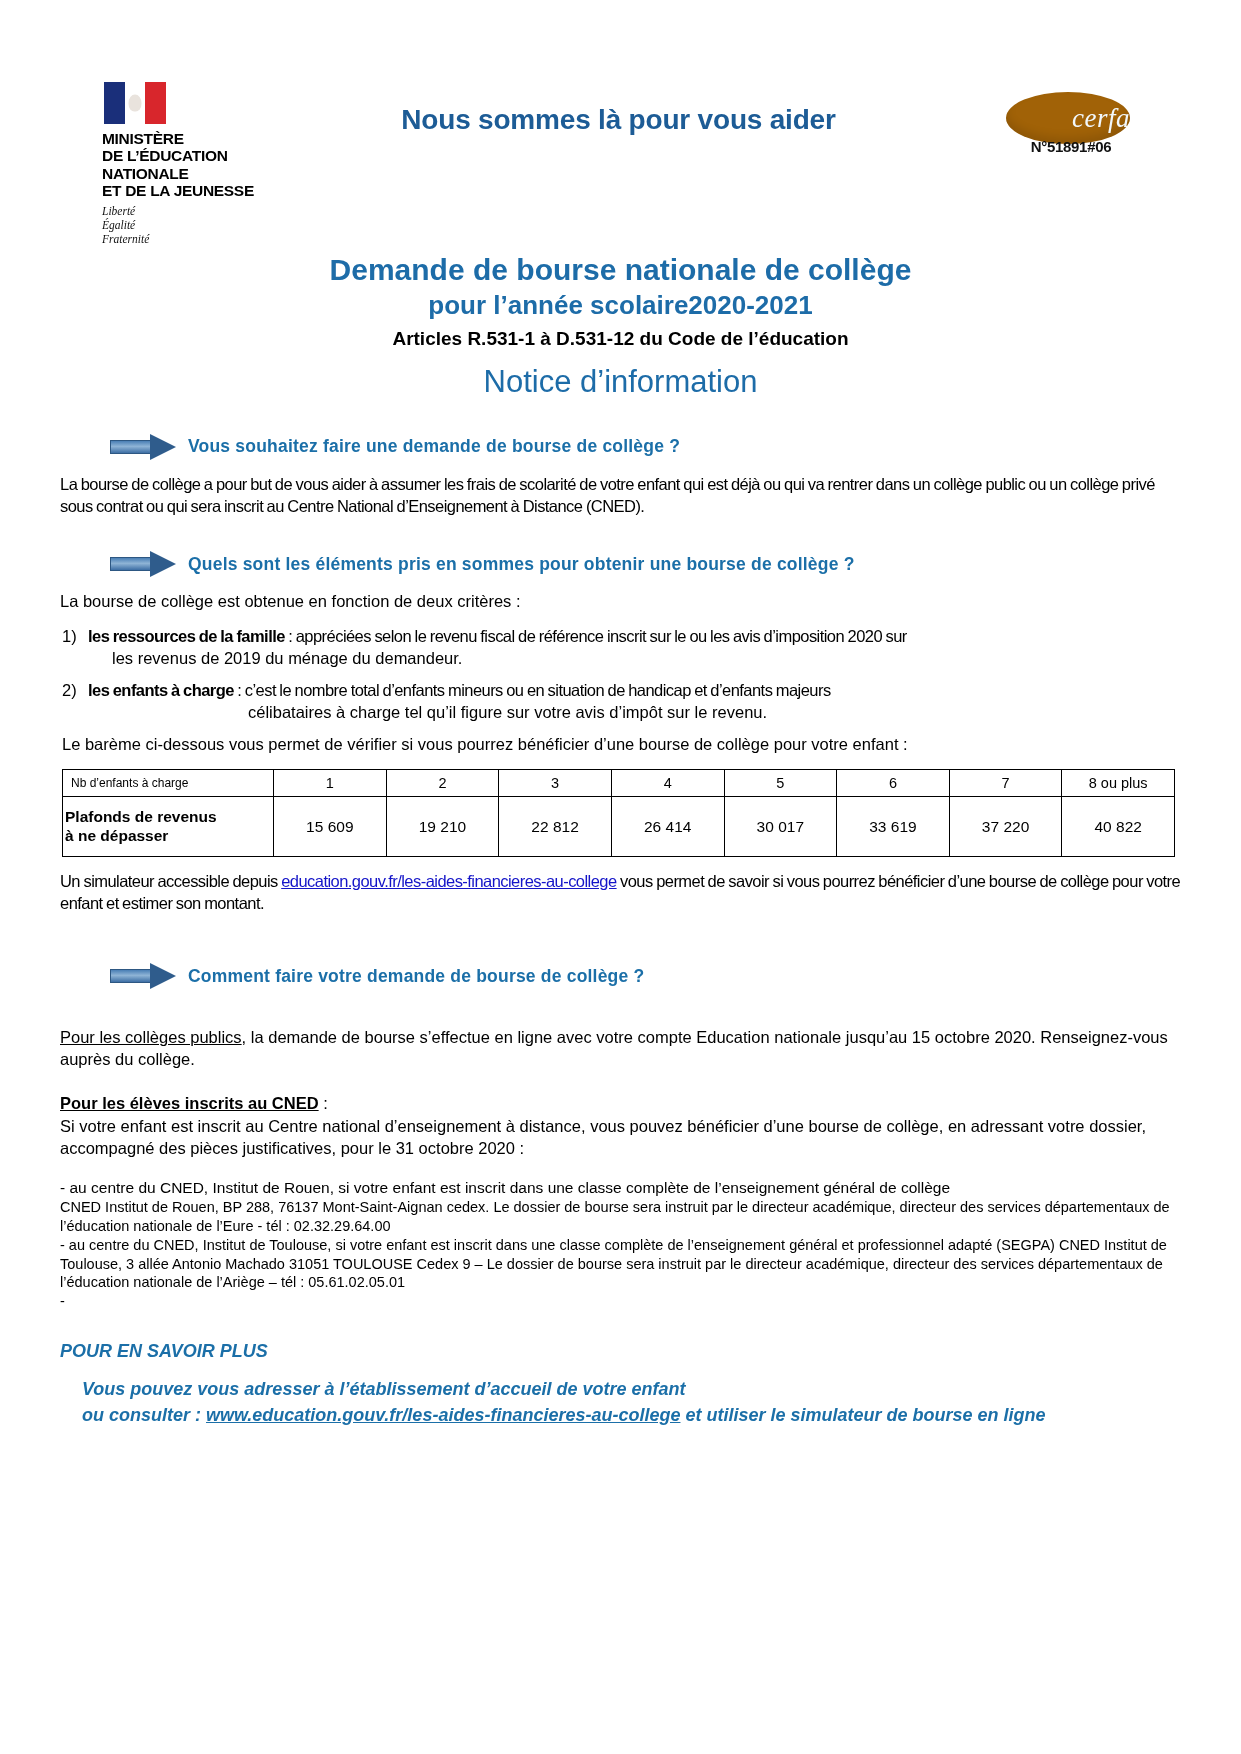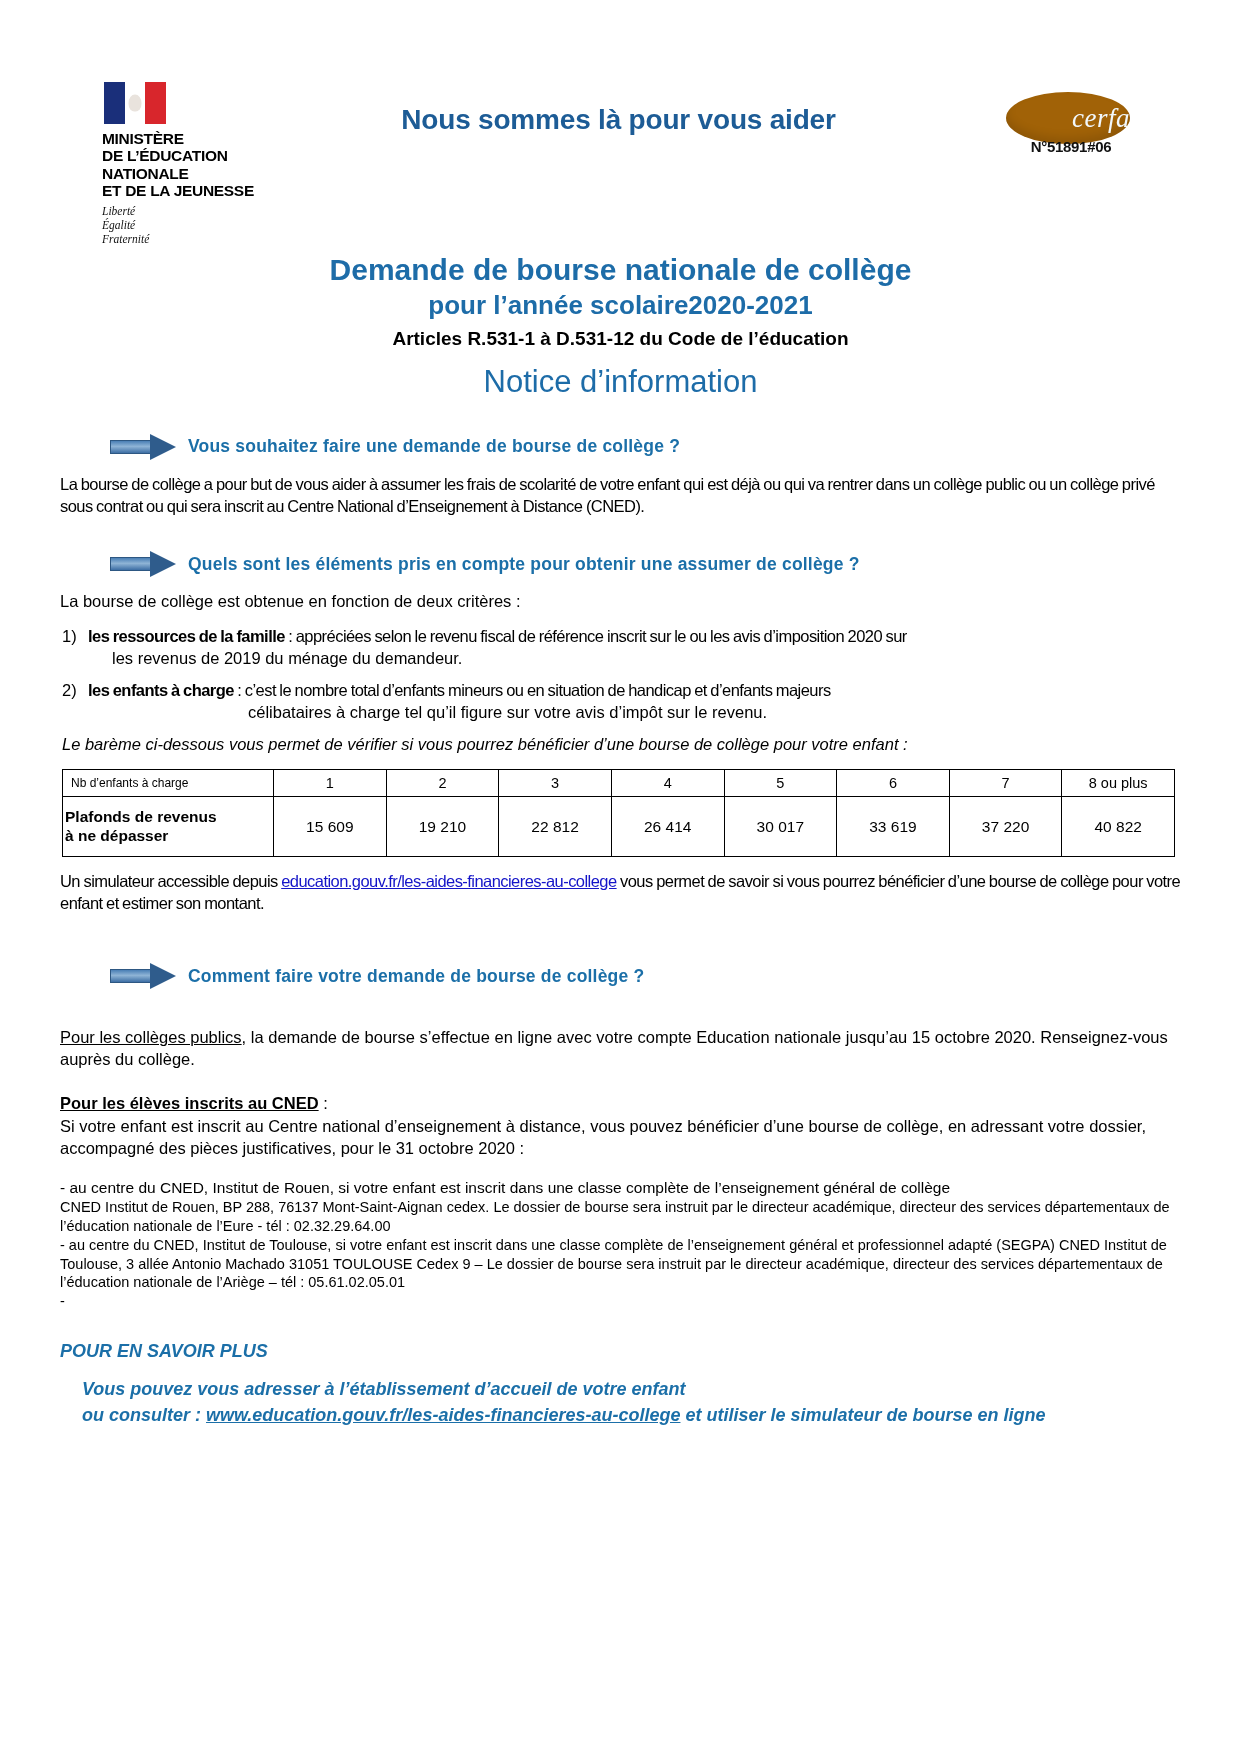--- a/index.html
+++ b/index.html
@@ -343,39 +343,39 @@
     </span>
     <span class="heading-text">Vous souhaitez faire une demande de bourse de collège ?</span>
   </div>
   <div class="body-text tight p-space">La bourse de collège a pour but de vous aider à assumer les frais de scolarité de votre enfant qui est déjà ou qui va rentrer dans un collège public ou un collège privé sous contrat ou qui sera inscrit au Centre National d’Enseignement à Distance (CNED).</div>
 
   <div class="arrow-heading">
     <span class="arrow">
       <span class="shaft"></span>
         <span class="head"></span>
     </span>
-    <span class="heading-text">Quels sont les éléments pris en compte pour obtenir une assumer de collège ?</span>
+    <span class="heading-text">Quels sont les éléments pris en sommes pour obtenir une bourse de collège ?</span>
   </div>
 
   <div class="body-text p-space">La bourse de collège est obtenue en fonction de deux critères :</div>
 
   <ol class="criteria">
     <li>
       <span class="num">1)</span>
       <span class="tight"><b class="nb">les ressources de la famille</b><span> : appréciées selon le revenu fiscal de référence inscrit sur le ou les avis d’imposition 2020 sur</span></span>
       <span class="indent-2">les revenus de 2019 du ménage du demandeur.</span>
     </li>
     <li>
       <span class="num">2)</span>
       <span class="tight"><b class="nb">les enfants à charge</b><span> : c’est le nombre total d’enfants mineurs ou en situation de handicap et d’enfants majeurs</span></span>
       <span class="indent-center">célibataires à charge tel qu’il figure sur votre avis d’impôt sur le revenu.</span>
     </li>
   </ol>
 
-  <div class="body-text" style="margin-top:2px;margin-left:62px;font-style:italic;">Le barème ci-dessous vous permet de vérifier si vous pourrez bénéficier d’une bourse de collège pour votre enfant :</div>
+  <div class="body-text" style="margin-top:2px;margin-left:62px;">Le barème ci-dessous vous permet de vérifier si vous pourrez bénéficier d’une bourse de collège pour votre enfant :</div>
 
   <table class="scale-table">
     <tbody>
       <tr>
         <td class="rowlabel hdr-label">Nb d’enfants à charge</td>
         <td>1</td>
         <td>2</td>
         <td>3</td>
         <td>4</td>
         <td>5</td>

